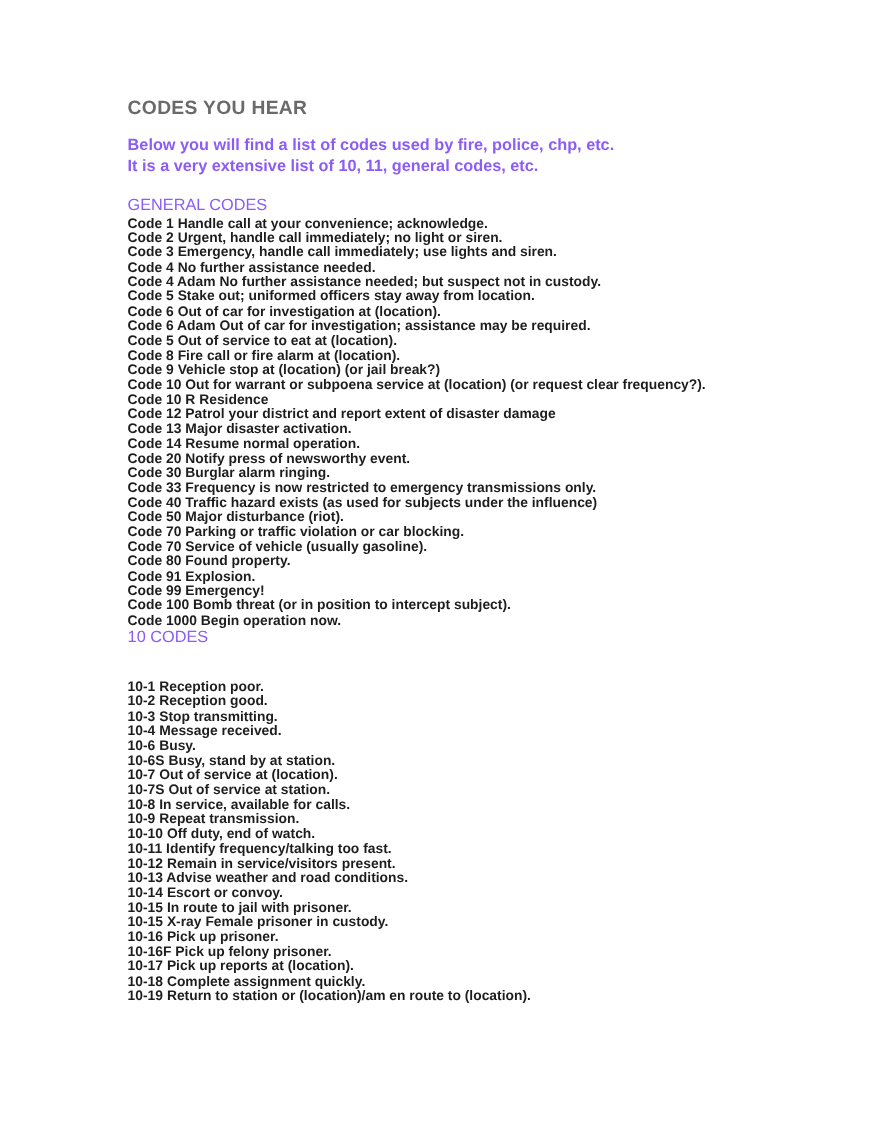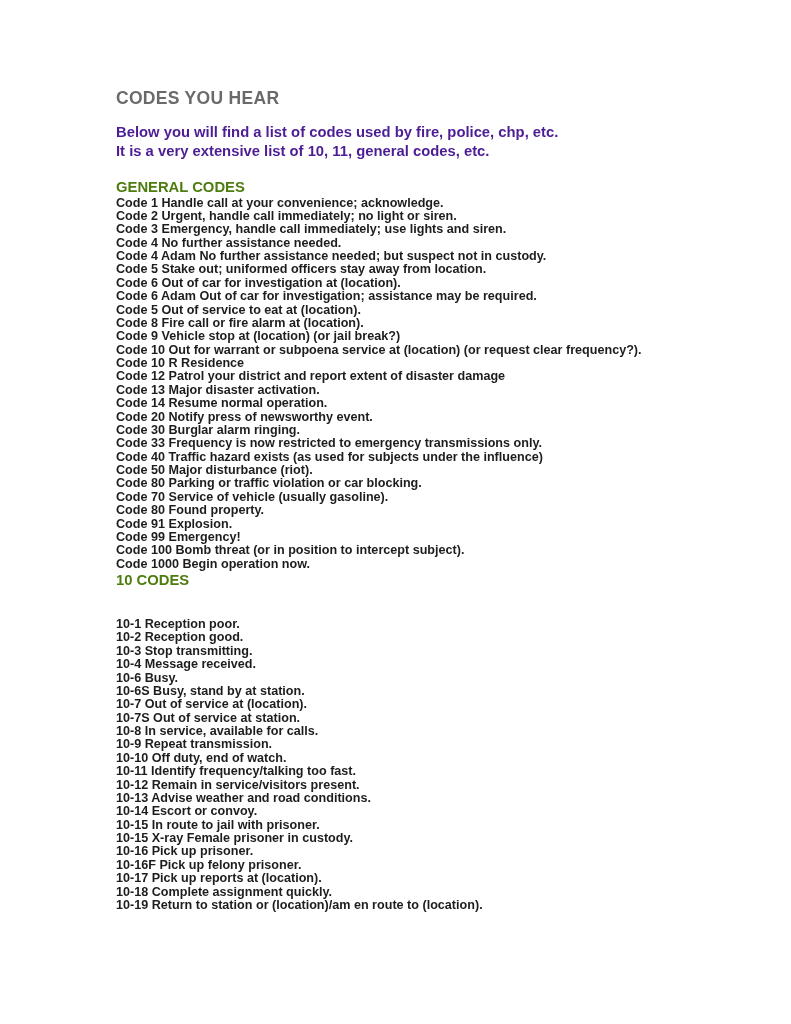--- a/index.html
+++ b/index.html
@@ -24,27 +24,27 @@
     letter-spacing: 0.3px;
     line-height: 21px;
     margin: 0 0 14px 0;
   }
   .intro {
     margin: 0 0 17px 0;
   }
   .intro-line {
     font-size: 14.8px;
     font-weight: bold;
-    color: #4c1d95;
+    color: #8b5cf6;
     line-height: 18.8px;
   }
   .section-heading {
     font-size: 14.8px;
-    font-weight: bold;
-    color: #4d7c0f;
+    font-weight: normal;
+    color: #8b5cf6;
     line-height: 18px;
     margin: 0;
   }
   .section--general .section-heading {
     margin-bottom: 1px;
   }
   .section--ten .section-heading {
     margin-bottom: 29px;
   }
   .code-list {
@@ -86,21 +86,21 @@
         <div class="code-line">Code 10 Out for warrant or subpoena service at (location) (or request clear frequency?).</div>
         <div class="code-line">Code 10 R Residence</div>
         <div class="code-line">Code 12 Patrol your district and report extent of disaster damage</div>
         <div class="code-line">Code 13 Major disaster activation.</div>
         <div class="code-line">Code 14 Resume normal operation.</div>
         <div class="code-line">Code 20 Notify press of newsworthy event.</div>
         <div class="code-line">Code 30 Burglar alarm ringing.</div>
         <div class="code-line">Code 33 Frequency is now restricted to emergency transmissions only.</div>
         <div class="code-line">Code 40 Traffic hazard exists (as used for subjects under the influence)</div>
         <div class="code-line">Code 50 Major disturbance (riot).</div>
-        <div class="code-line">Code 80 Parking or traffic violation or car blocking.</div>
+        <div class="code-line">Code 70 Parking or traffic violation or car blocking.</div>
         <div class="code-line">Code 70 Service of vehicle (usually gasoline).</div>
         <div class="code-line">Code 80 Found property.</div>
         <div class="code-line">Code 91 Explosion.</div>
         <div class="code-line">Code 99 Emergency!</div>
         <div class="code-line">Code 100 Bomb threat (or in position to intercept subject).</div>
         <div class="code-line">Code 1000 Begin operation now.</div>
       </div>
   </div>
 
   <div class="section section--ten">

